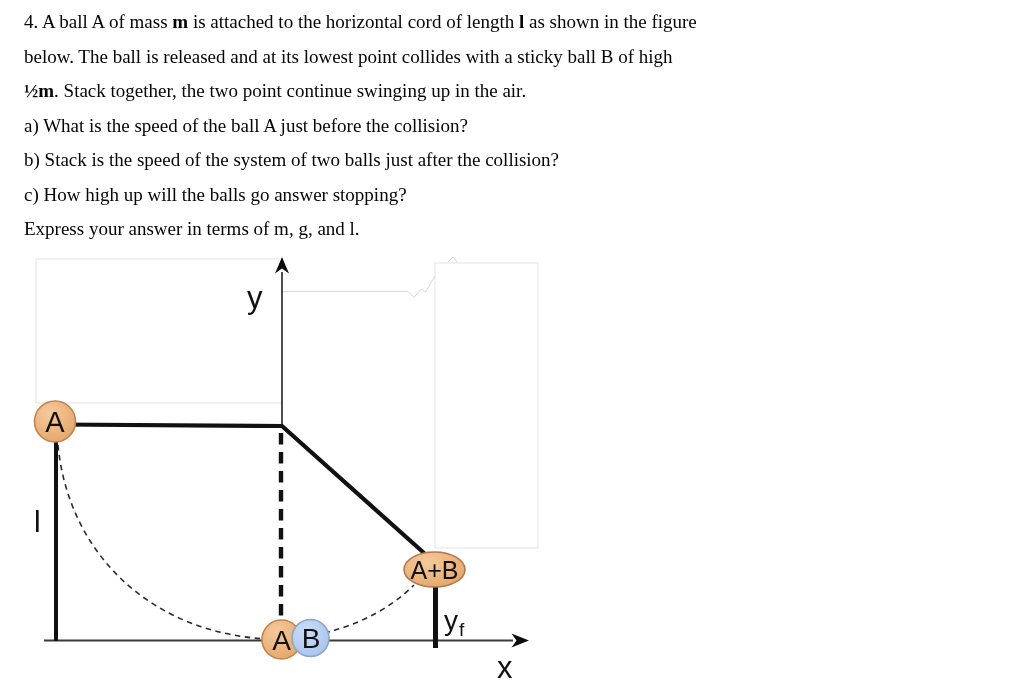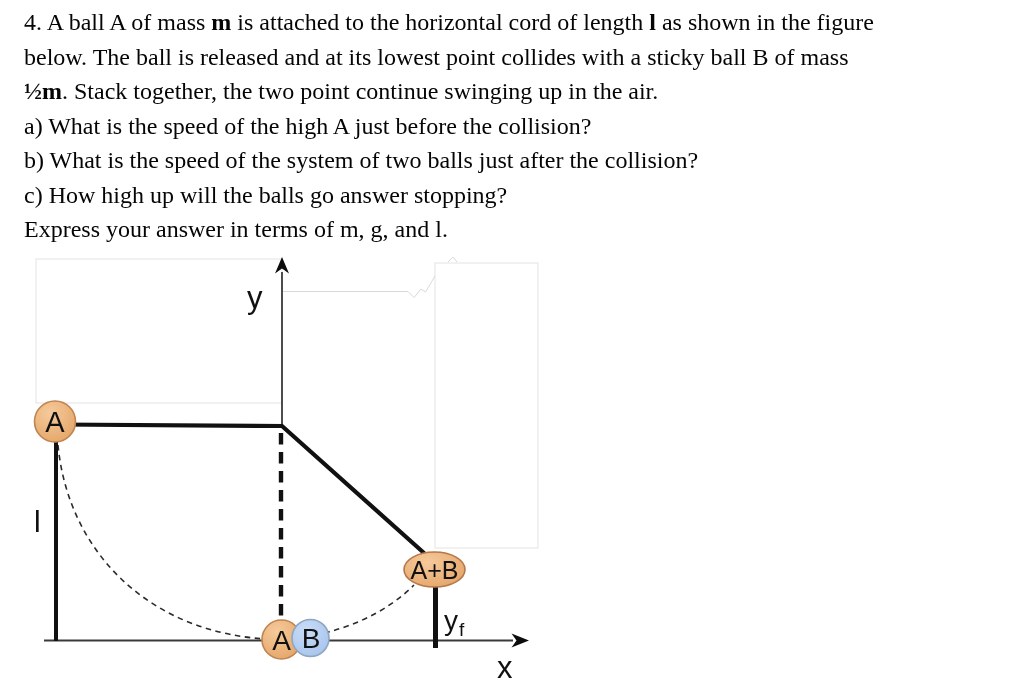--- a/index.html
+++ b/index.html
@@ -7,42 +7,42 @@
     width: 1024px; height: 695px;
     background: #ffffff;
     position: relative;
     overflow: hidden;
     font-family: "Liberation Serif", serif;
   }
   .problem {
     position: absolute;
     left: 24px; top: 5px;
     width: 995px;
-    font-size: 24px;
+    font-size: 19px;
     line-height: 34.5px;
     color: #050505;
   }
   .problem p { margin: 0; padding: 0; }
   .problem .b { font-weight: bold; }
   .figure-wrap {
     position: absolute;
     left: 0; top: 250px;
     width: 560px; height: 445px;
   }
   svg text { font-family: "Liberation Sans", sans-serif; fill: #111; }
 </style>
 </head>
 <body>
 
 <div class="problem">
   <p><span>4. A ball A of mass </span><span class="b">m</span><span> is attached to the horizontal cord of length </span><span class="b">l</span><span> as shown in the figure</span></p>
-  <p><span>below. The ball is released and at its lowest point collides with a sticky ball B of mass</span></p>
+  <p><span>below. The ball is released and at its lowest point collides with a sticky ball B of high</span></p>
   <p><span class="b">½m</span><span>. Stack together, the two point continue swinging up in the air.</span></p>
-  <p><span>a) What is the speed of the high A just before the collision?</span></p>
-  <p><span>b) What is the speed of the system of two balls just after the collision?</span></p>
+  <p><span>a) What is the speed of the ball A just before the collision?</span></p>
+  <p><span>b) Stack is the speed of the system of two balls just after the collision?</span></p>
   <p><span>c) How high up will the balls go answer stopping?</span></p>
   <p><span>Express your answer in terms of m, g, and l.</span></p>
 </div>
 
 <div class="figure-wrap">
   <svg width="560" height="445" viewBox="0 250 560 445">
     <defs>
       <radialGradient id="gOrange" cx="0.38" cy="0.3" r="0.85">
         <stop offset="0" stop-color="#F6CA9C"></stop>
         <stop offset="1" stop-color="#E2A263"></stop>

